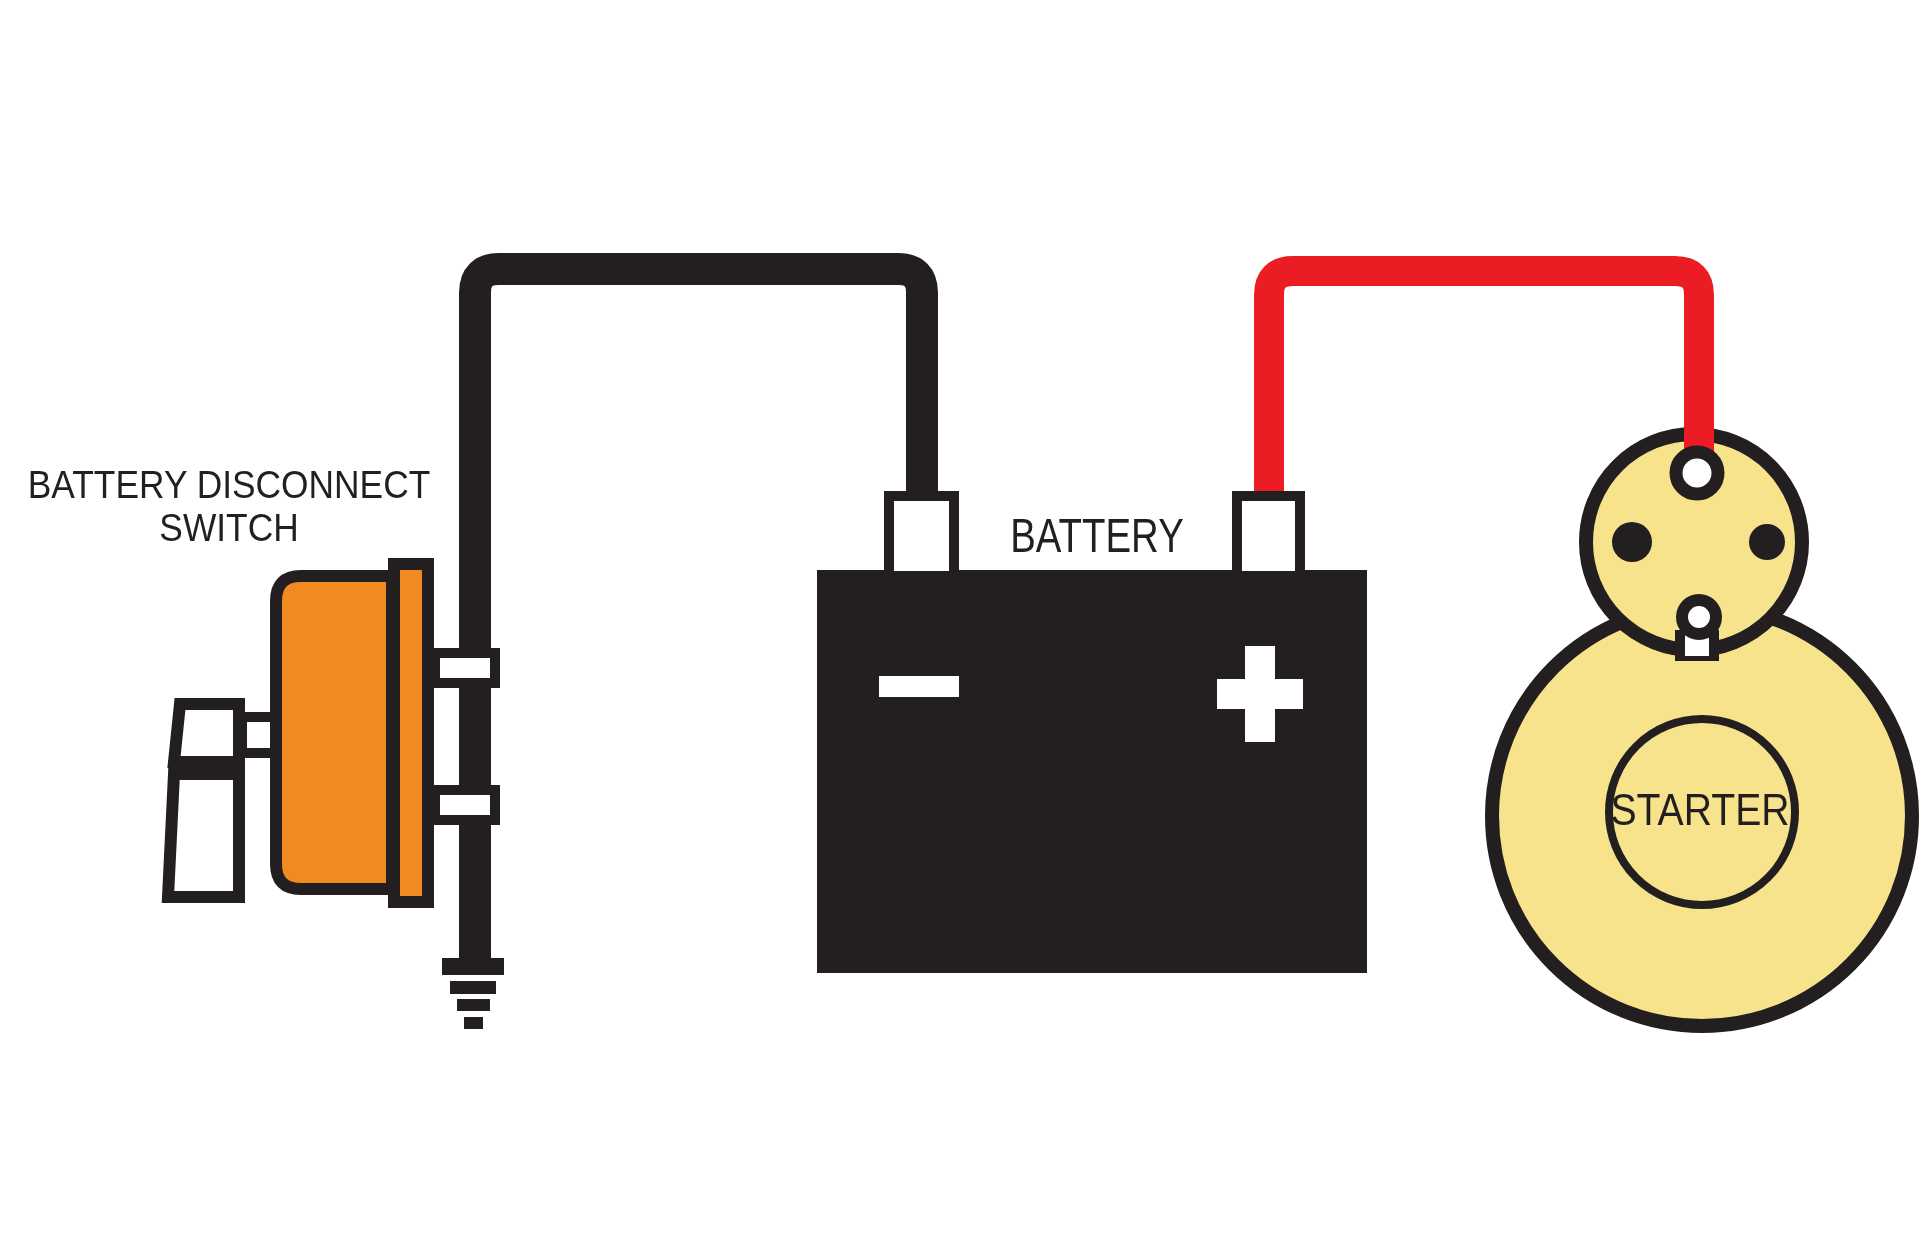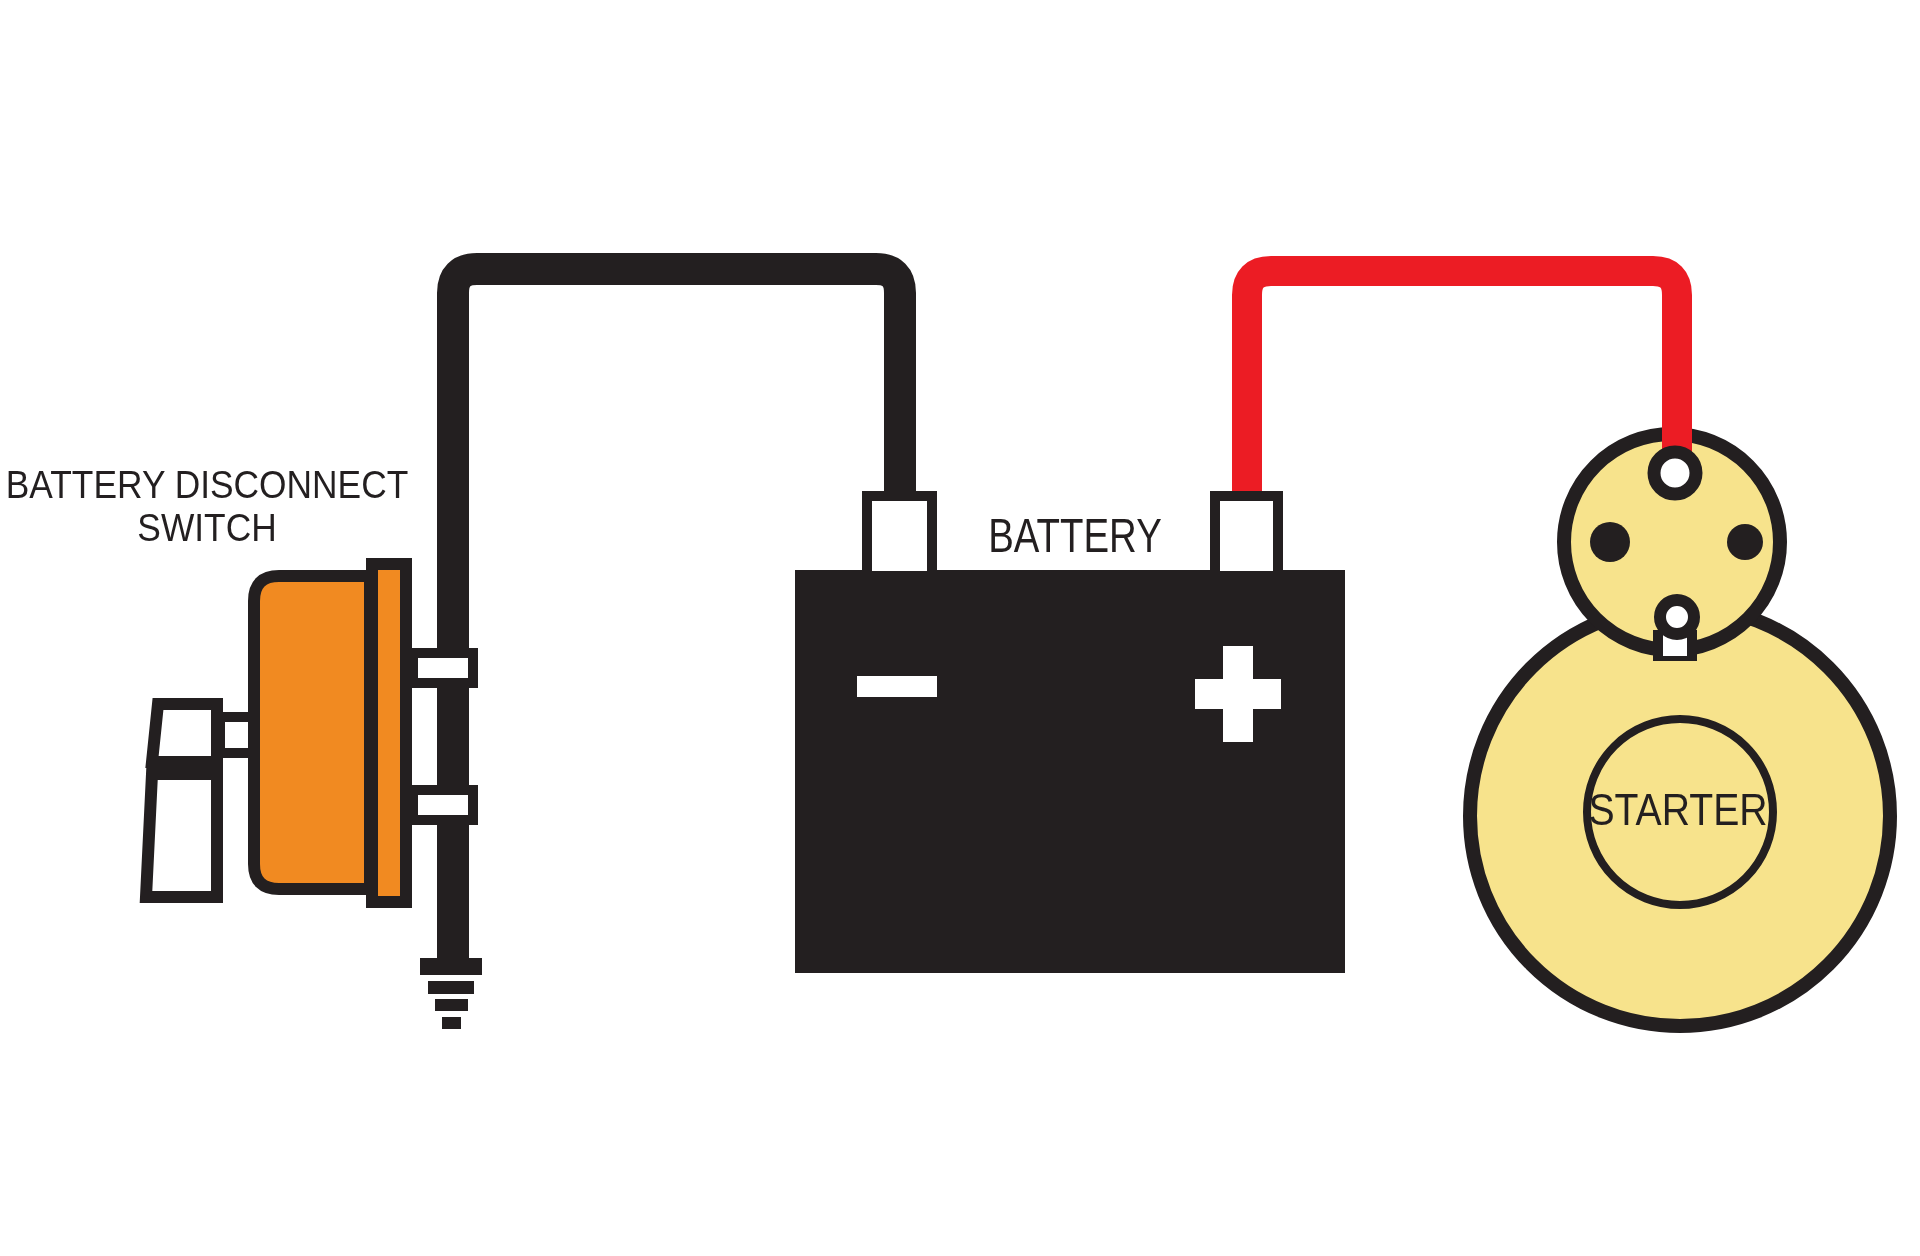--- a/index.html
+++ b/index.html
@@ -9,20 +9,21 @@
     width: 1920px;
     height: 1256px;
     overflow: hidden;
   }
   .stage {
     position: relative;
     width: 1648px;
     height: 1256px;
     background: var(--paper, #ffffff);
     font-family: "Liberation Sans", "DejaVu Sans", sans-serif;
+    margin-left: 22px;
   }
   .stage svg { position: absolute; left: 0; top: 0; }
 
   
   .ink-fill    { fill: var(--ink); }
   .white-fill  { fill: var(--paper); }
   .orange-fill { fill: var(--switch_orange); }
   .yellow-fill { fill: var(--starter_yellow); }
   .no-fill     { fill: none; }
   .ink-stroke  { stroke: var(--ink); }

